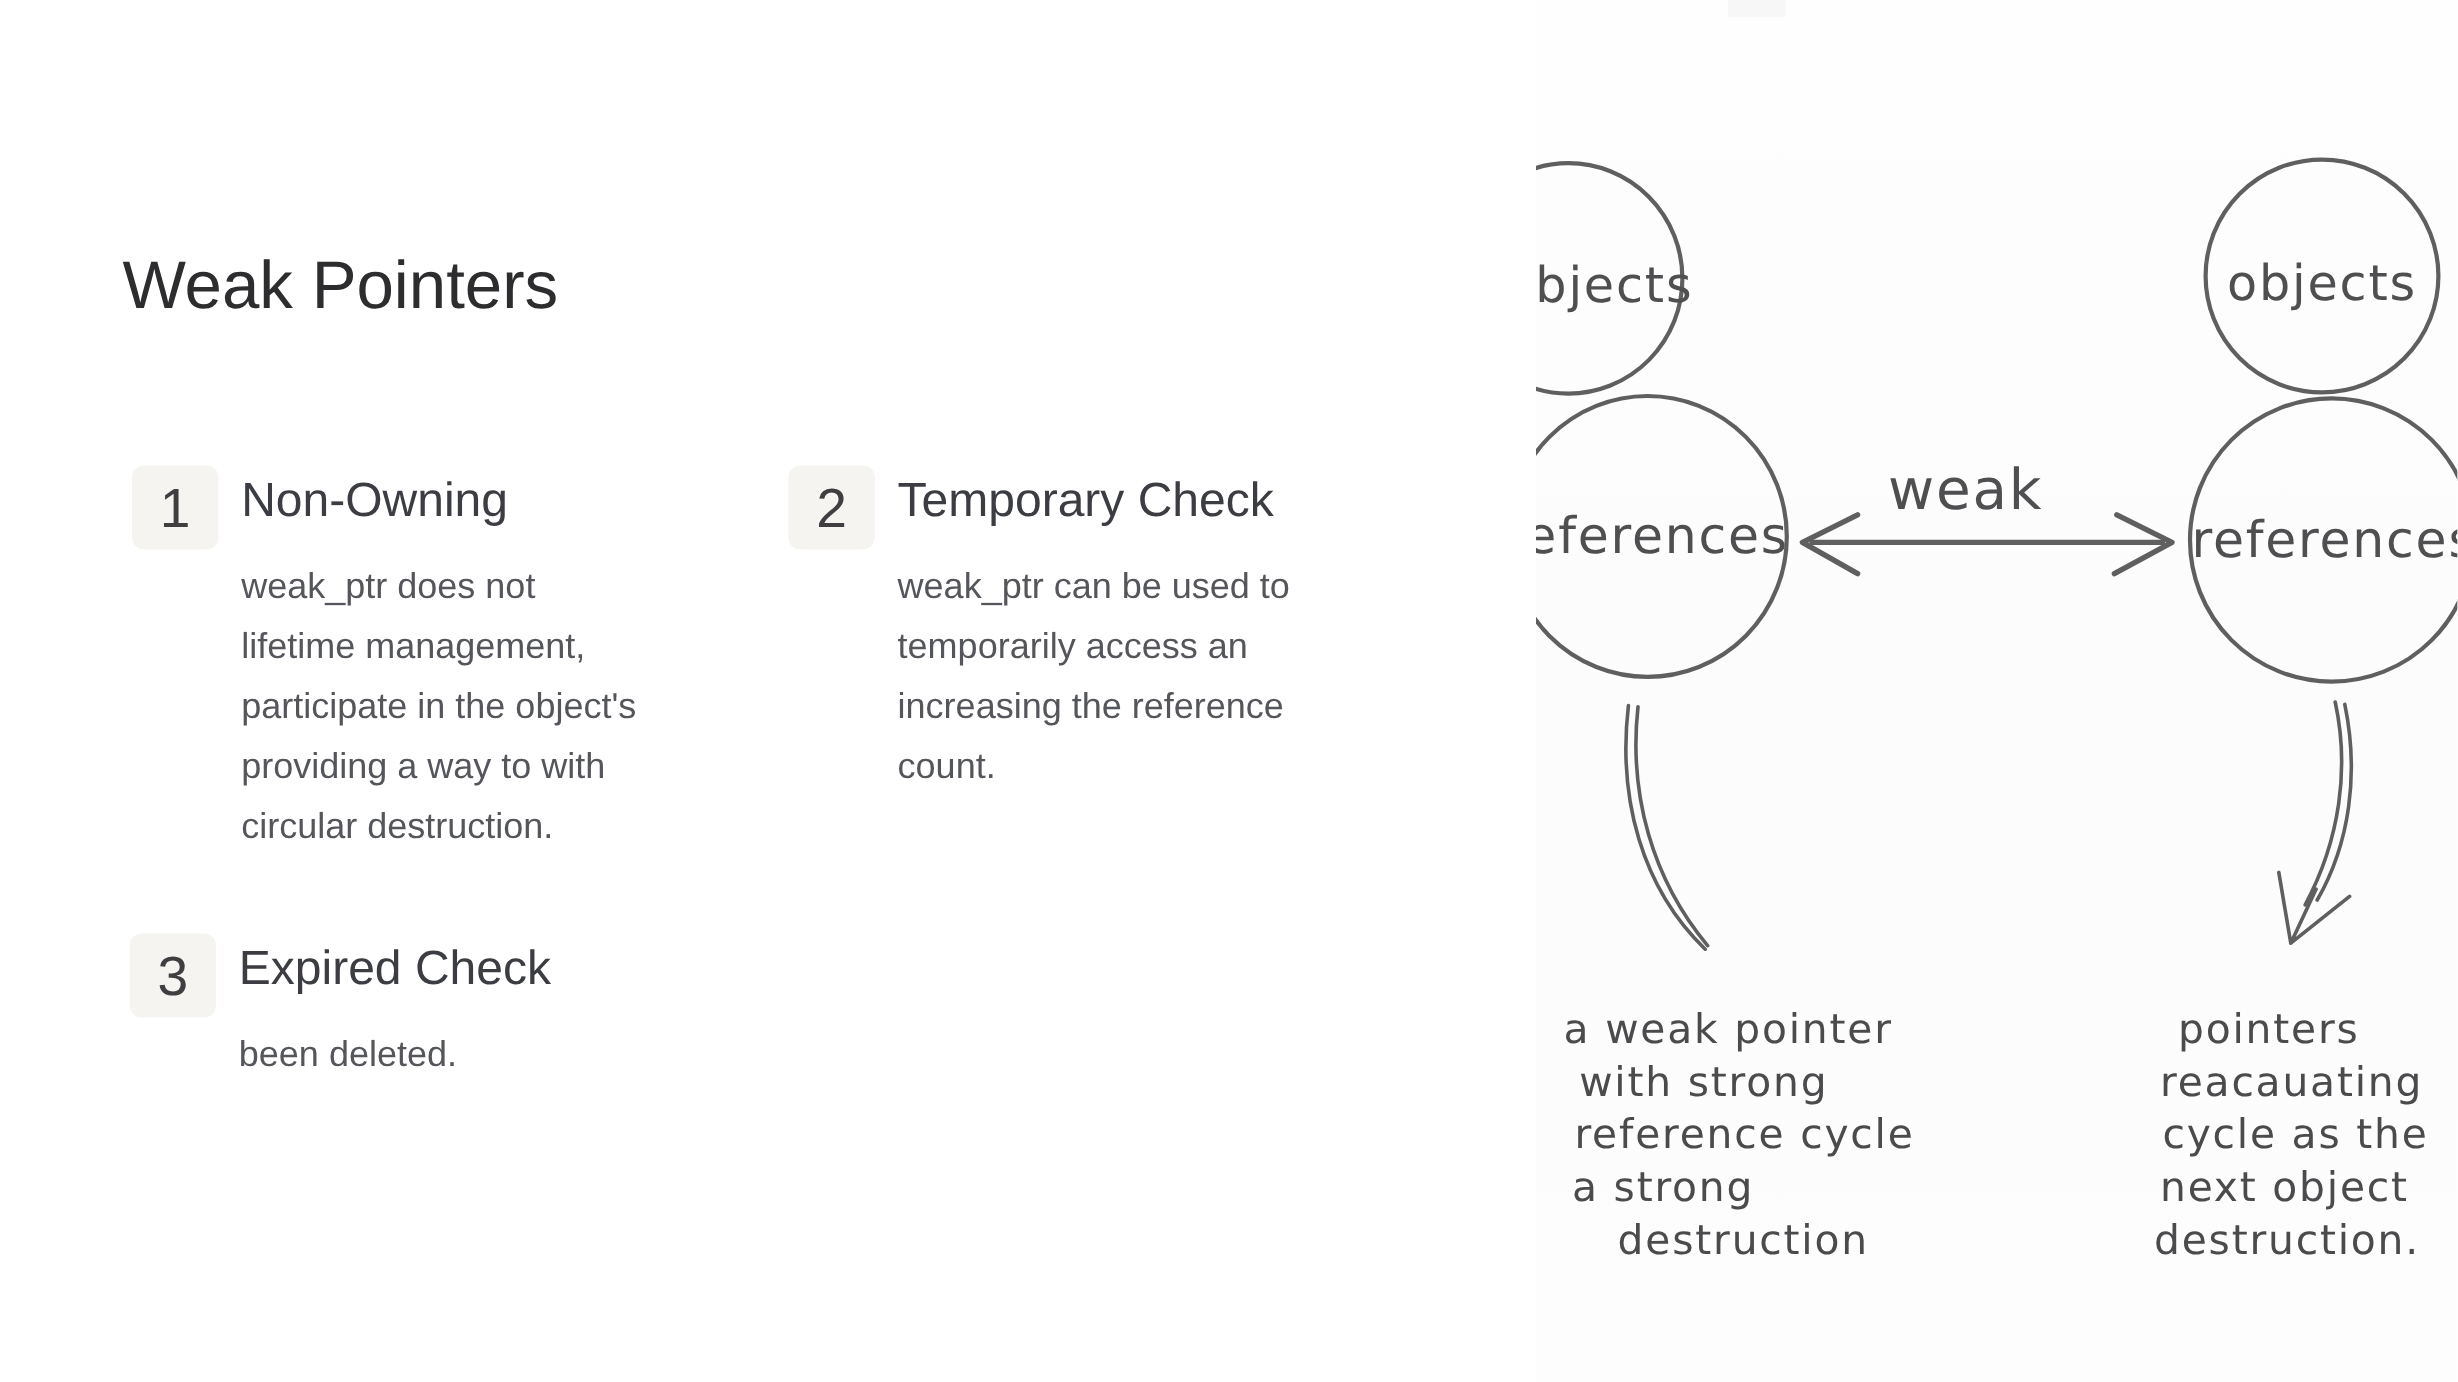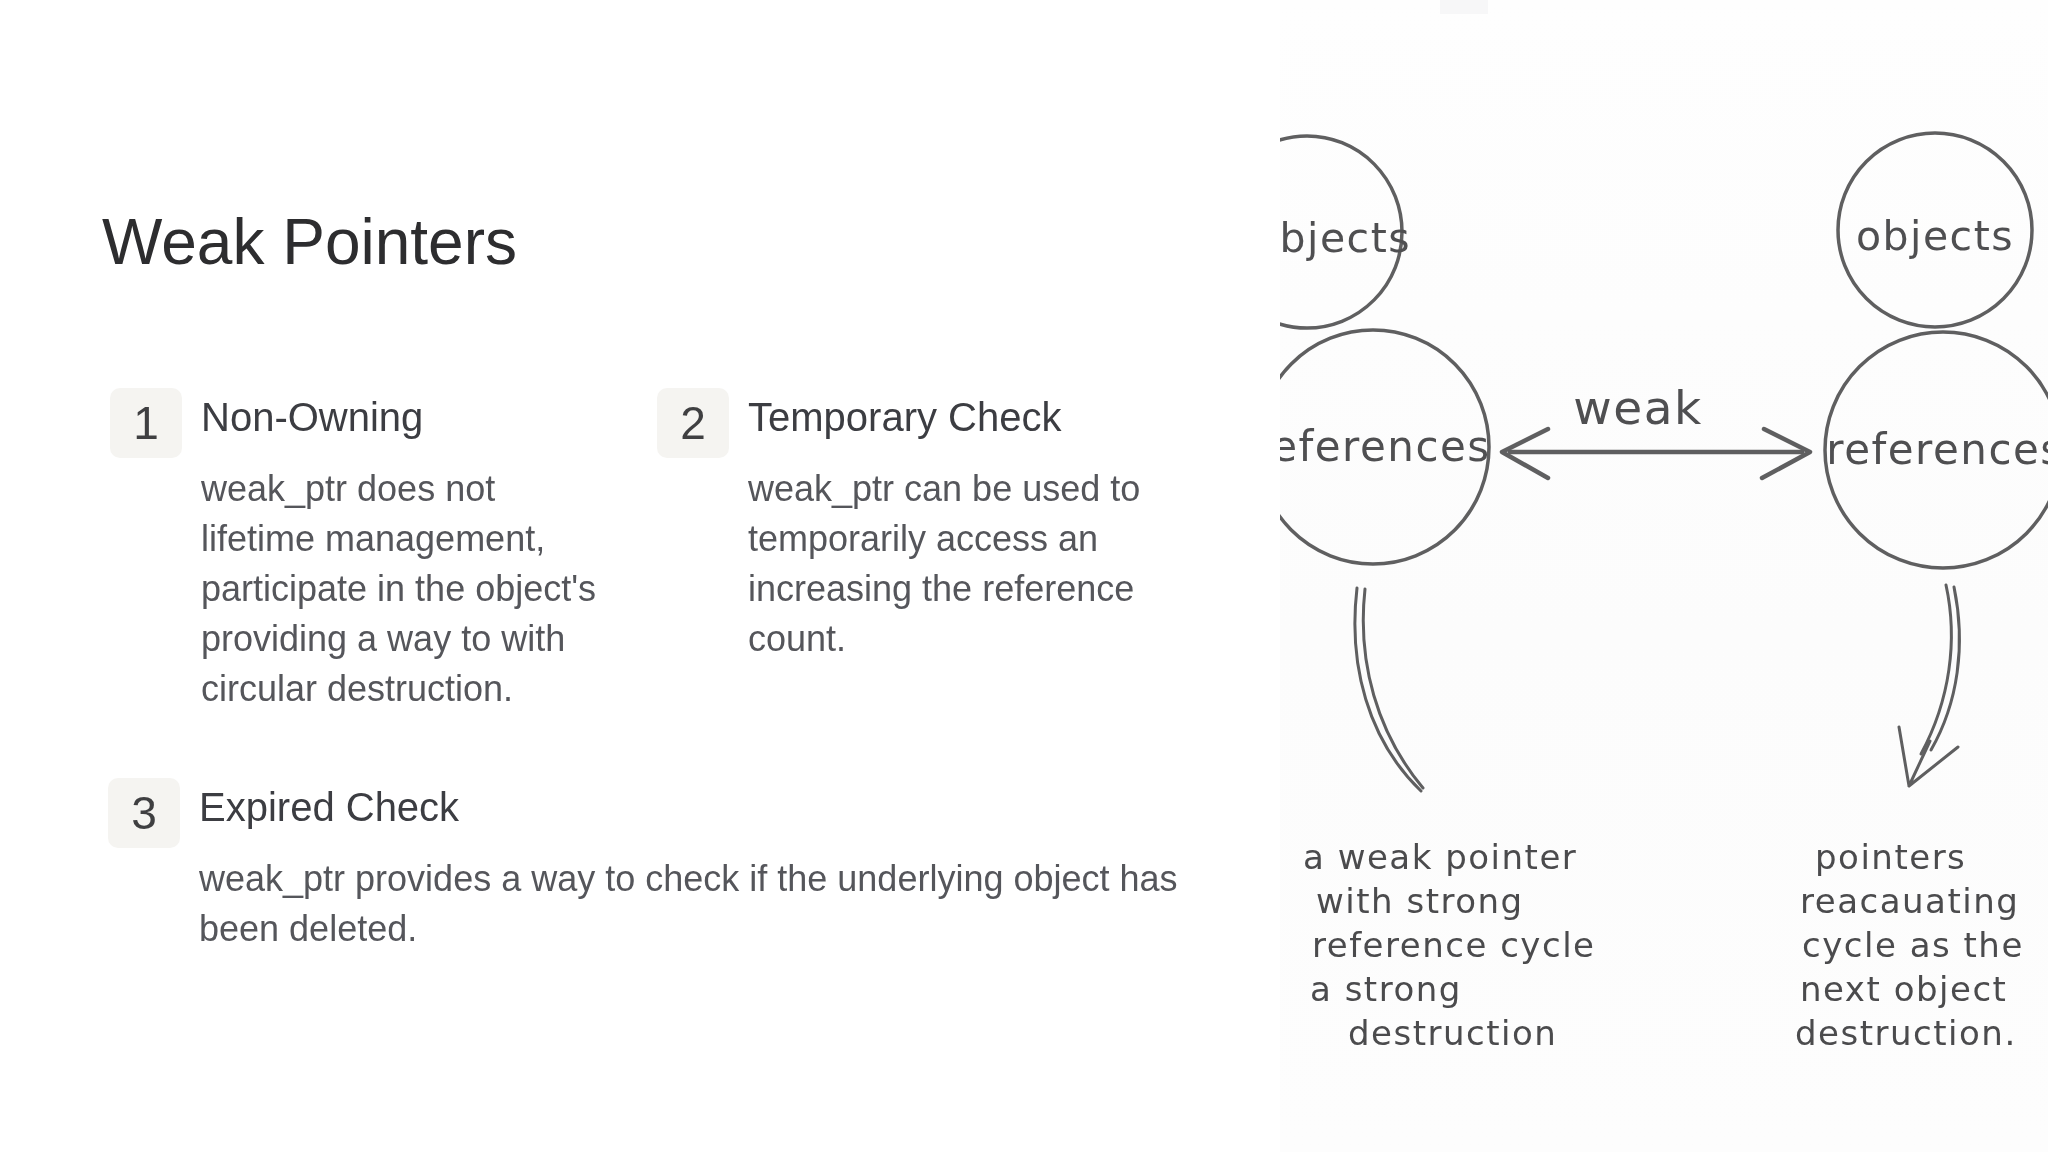--- a/index.html
+++ b/index.html
@@ -4,42 +4,42 @@
 <style>
   html,body{margin:0;padding:0;}
   body{
     width:2048px;height:1152px;overflow:hidden;position:relative;
     background:#ffffff;
     font-family:"Liberation Sans", sans-serif;
   }
   
   .slide-title{
     position:absolute;left:102px;top:210px;margin:0;
-    font-size:64px;font-weight:400;line-height:1;
+    font-size:56px;font-weight:400;line-height:1;
     color:#2d2d2f;letter-spacing:0px;
   }
   .item{position:absolute;}
   .item-1{left:110px;top:388px;width:540px;}
   .item-2{left:657px;top:388px;width:540px;}
   .item-3{left:108px;top:778px;width:1010px;}
   .badge{
     position:absolute;left:0;top:0;
     width:72px;height:70px;border-radius:10px;
     background:#f5f4f1;
     display:flex;align-items:center;justify-content:center;
     font-size:46px;color:#3f3f41;
   }
   .item-content{margin-left:91px;}
   .item-heading{
     margin:0;padding-top:6px;
     font-size:40px;font-weight:400;color:#3c3d42;line-height:46px;
   }
   .item-body{
     margin-top:24px;
-    font-size:36px;color:#55565b;line-height:50px;
+    font-size:30px;color:#55565b;line-height:50px;
   }
   .line{display:block;white-space:nowrap;}
   
   .diagram-panel{
     position:absolute;left:1280px;top:0;width:768px;height:1152px;
     background:linear-gradient(180deg,#fefefe 0%,#fcfcfc 55%,#fdfdfd 100%);
     overflow:hidden;
   }
   .diagram-panel svg{display:block;}
   .hand{
@@ -77,21 +77,20 @@
       <span class="line">count.</span>
     </div>
   </div>
 </div>
 
 <div class="item item-3">
   <div class="badge">3</div>
   <div class="item-content">
     <h2 class="item-heading">Expired Check</h2>
     <div class="item-body">
-      <span class="line">weak_ptr provides a way to check if the underlying object has</span>
       <span class="line">been deleted.</span>
     </div>
   </div>
 </div>
 
 <div class="diagram-panel">
   <svg width="768" height="1152" viewBox="0 0 768 1152" xmlns="http://www.w3.org/2000/svg">
 
     <rect x="160" y="0" width="48" height="14" fill="#f7f7f8"></rect>
 

